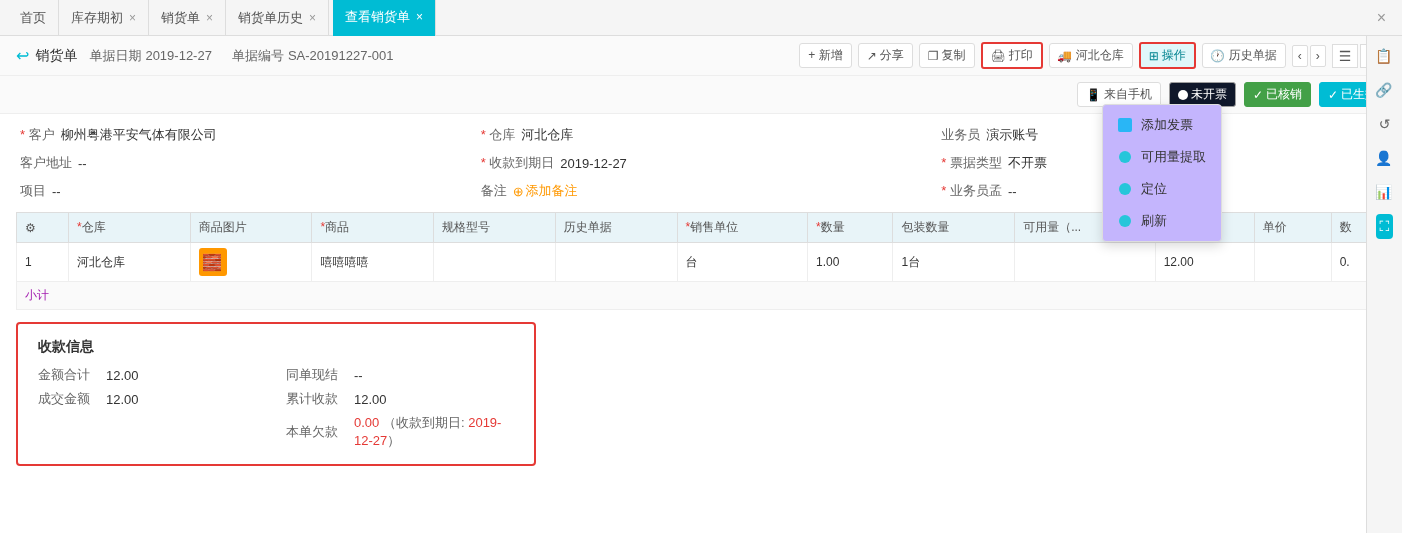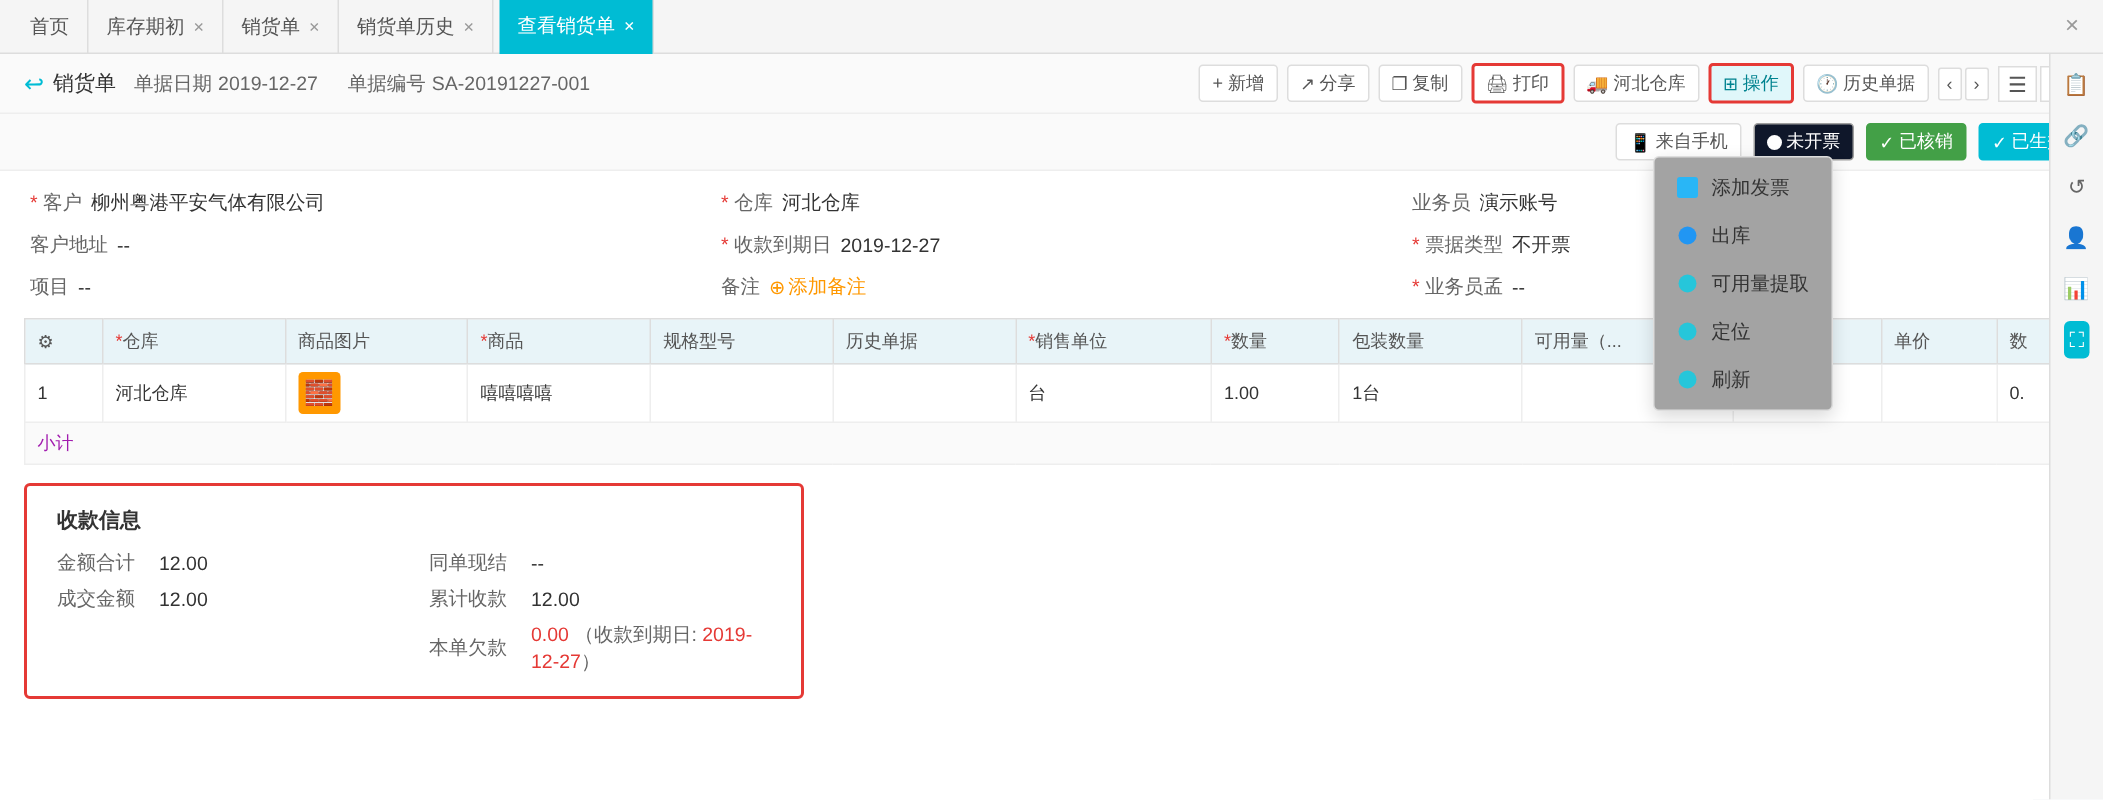--- a/index.html
+++ b/index.html
@@ -82,21 +82,21 @@
       max-width: 520px; background: #fff;
     }
     .summary-title { font-size: 14px; font-weight: bold; color: #333; margin-bottom: 10px; }
     .summary-grid { display: grid; grid-template-columns: 1fr 1fr; gap: 6px 20px; }
     .summary-row { display: flex; align-items: center; gap: 8px; font-size: 13px; }
     .summary-label { color: #666; min-width: 60px; }
     .summary-value { color: #333; }
 
     
     .dropdown-menu {
-      position: absolute; top: 68px; right: 180px; background: #a3a3a3; border: 1px solid #ddd;
+      position: absolute; top: 68px; right: 180px; background: #c4b5fd; border: 1px solid #ddd;
       border-radius: 4px; box-shadow: 0 4px 12px rgba(0,0,0,0.15); z-index: 100; min-width: 120px;
       padding: 4px 0;
     }
     .dropdown-item {
       display: flex; align-items: center; gap: 8px; padding: 7px 14px; cursor: pointer;
       font-size: 13px; color: #333;
     }
     .dropdown-icon { width: 16px; height: 16px; display: flex; align-items: center; justify-content: center; font-size: 13px; }
     .icon-square { width: 14px; height: 14px; background: #29b6f6; border-radius: 2px; }
     .icon-circle-blue { width: 12px; height: 12px; background: #2196f3; border-radius: 50%; }
@@ -332,26 +332,20 @@
 
   <div class="dropdown-menu">
     <div class="dropdown-item">
       <span class="dropdown-icon">
         <div class="icon-square"></div>
       </span>
       <span>添加发票</span>
     </div>
     <div class="dropdown-item">
       <span class="dropdown-icon">
-        <div class="icon-circle-blue"></div>
-      </span>
-      <span>出库</span>
-    </div>
-    <div class="dropdown-item">
-      <span class="dropdown-icon">
         <div class="icon-circle-teal"></div>
       </span>
       <span>可用量提取</span>
     </div>
     <div class="dropdown-item">
       <span class="dropdown-icon">
         <div class="icon-circle-teal"></div>
       </span>
       <span>定位</span>
     </div>

